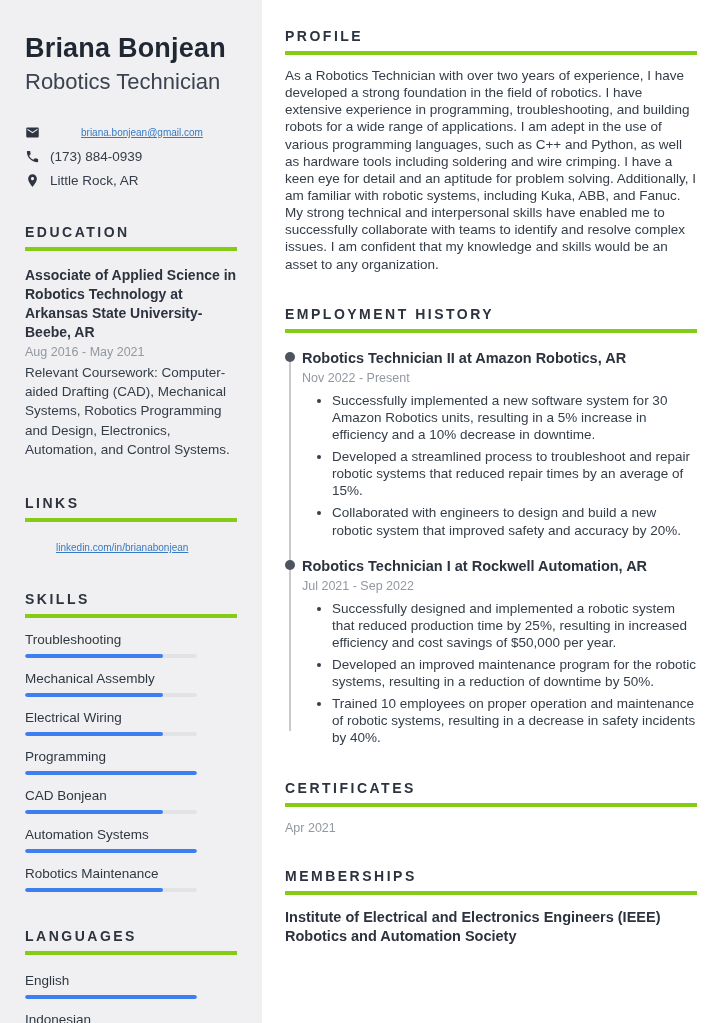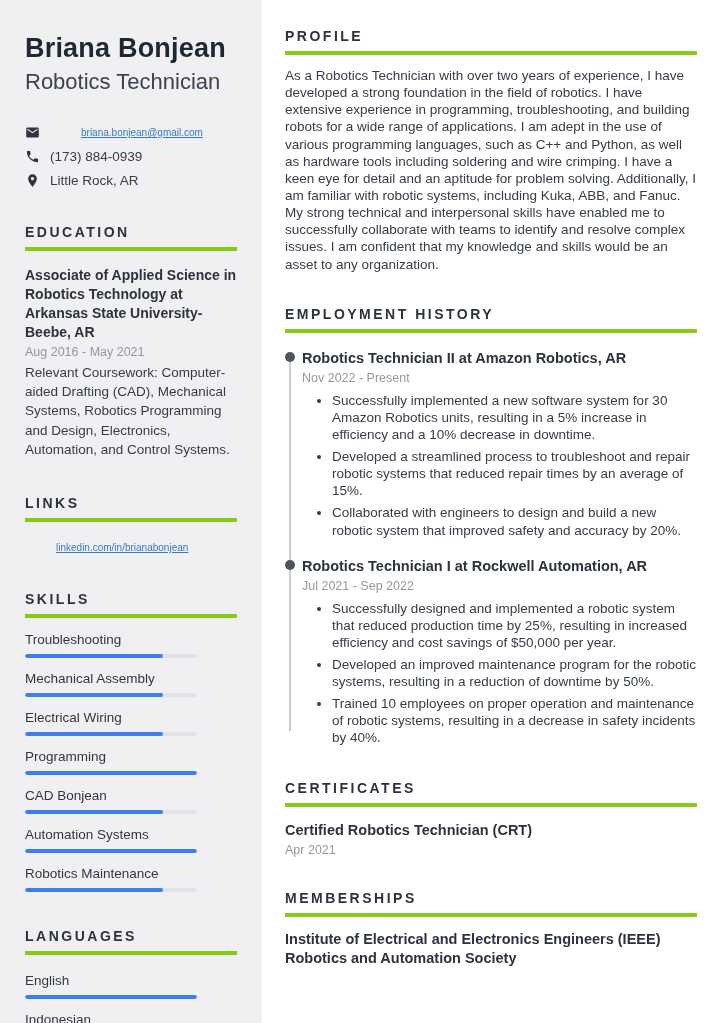--- a/index.html
+++ b/index.html
@@ -321,21 +321,20 @@
           </ul>
         </div>
 
       </div>
     </section>
 
     <section class="main-section">
       <h2 class="section-heading">CERTIFICATES</h2>
       <div class="main-body">
         <div class="cert-item">
-          <div class="cert-title">Certified Robotics Technician (CRT)</div>
           <div class="item-date">Apr 2021</div>
         </div>
       </div>
     </section>
 
     <section class="main-section">
       <h2 class="section-heading">MEMBERSHIPS</h2>
       <div class="main-body">
         <div class="membership-item">Institute of Electrical and Electronics Engineers (IEEE) Robotics and Automation Society</div>
 

